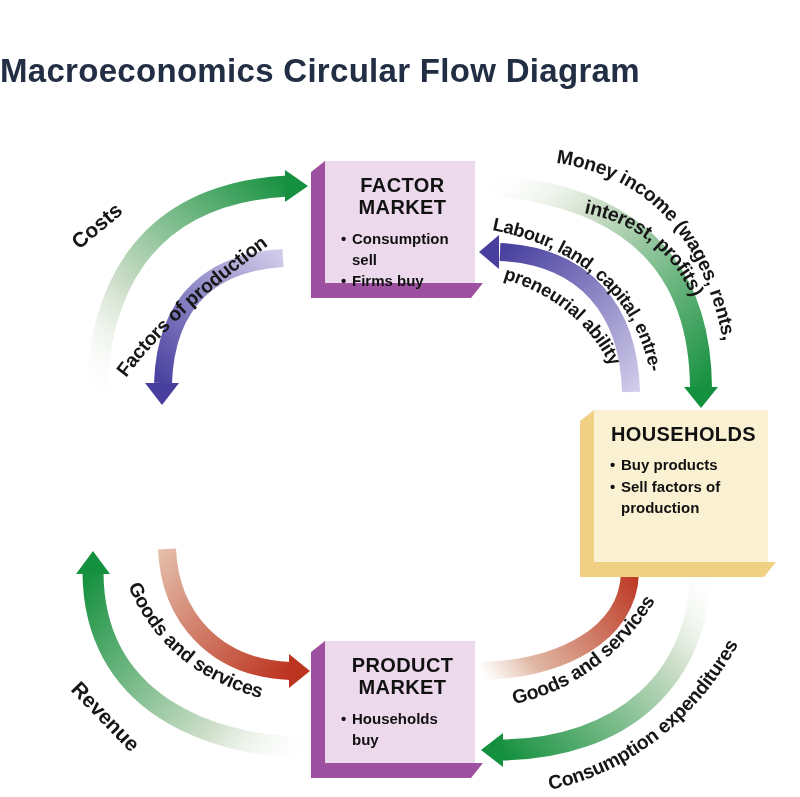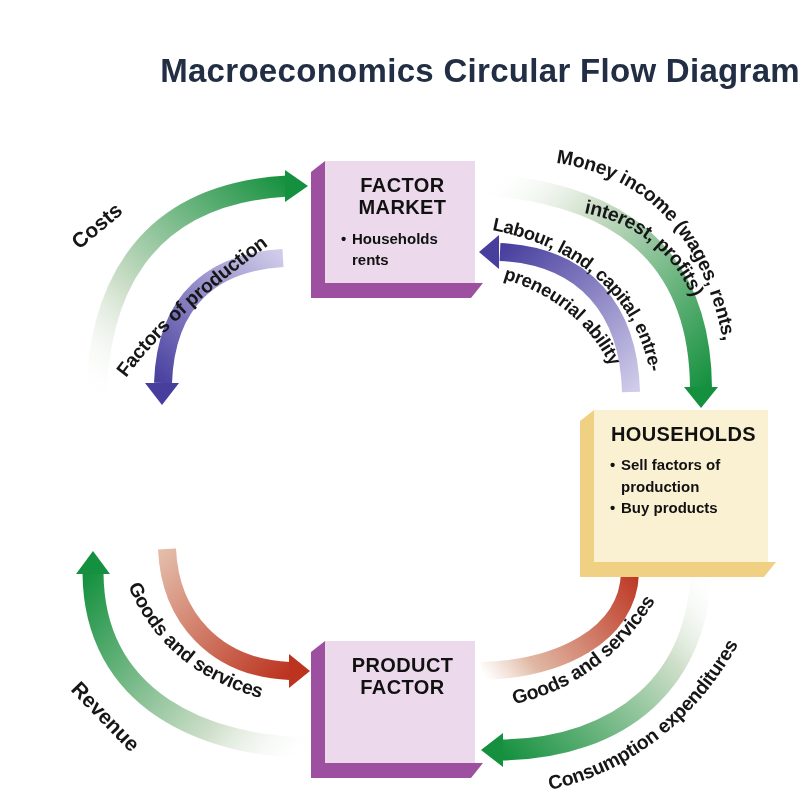--- a/index.html
+++ b/index.html
@@ -1,18 +1,18 @@
 <!DOCTYPE html>
 <html><head>
 <meta charset="utf-8">
 <style>
   html,body{margin:0;padding:0;background:#ffffff;}
   .stage{position:relative;width:800px;height:797px;background:#ffffff;overflow:hidden;
          font-family:"Liberation Sans",sans-serif;}
-  .page-title{position:absolute;left:0;right:0;top:52px;text-align:right;
+  .page-title{position:absolute;left:0;right:0;top:52px;text-align:left;
       font-size:33px;font-weight:bold;letter-spacing:.3px;color:#222e44;}
   .arrows{position:absolute;left:0;top:0;}
   .flow-label{font-family:"Liberation Sans",sans-serif;font-weight:bold;fill:#161616;}
   
   .box{position:absolute;}
   .box .edge{position:absolute;left:-14px;right:-8px;top:0;bottom:-15px;
       clip-path:polygon(14px 0, 0 11px, 0 100%, calc(100% - 12px) 100%,
                         100% calc(100% - 15px), 14px calc(100% - 15px));}
   .box .face{position:relative;width:100%;height:100%;box-sizing:border-box;
       padding:11px 8px 0 13px;}
@@ -142,39 +142,41 @@
     </text>
   </svg>
 
   <div class="page-title">Macroeconomics Circular Flow Diagram</div>
 
   <div class="box purple" style="left:325px;top:161px;width:150px;height:122px">
     <div class="edge"></div>
     <div class="face">
       <div class="box-heading">FACTOR MARKET</div>
       <ul class="box-bullets">
-        <li>Households rents</li>
+        <li>Consumption sell</li>
+        <li>Firms buy</li>
       </ul>
     </div>
   </div>
 
 
   <div class="box yellow" style="left:594px;top:410px;width:174px;height:152px">
     <div class="edge"></div>
     <div class="face">
       <div class="box-heading">HOUSEHOLDS</div>
       <ul class="box-bullets">
+        <li>Buy products</li>
         <li>Sell factors of production</li>
-        <li>Buy products</li>
       </ul>
     </div>
   </div>
 
   <div class="box purple" style="left:325px;top:641px;width:150px;height:122px">
     <div class="edge"></div>
     <div class="face">
-      <div class="box-heading">PRODUCT FACTOR</div>
+      <div class="box-heading">PRODUCT MARKET</div>
       <ul class="box-bullets">
+        <li>Households buy</li>
       </ul>
     </div>
   </div>
 
 </div>
 
 </body></html>

